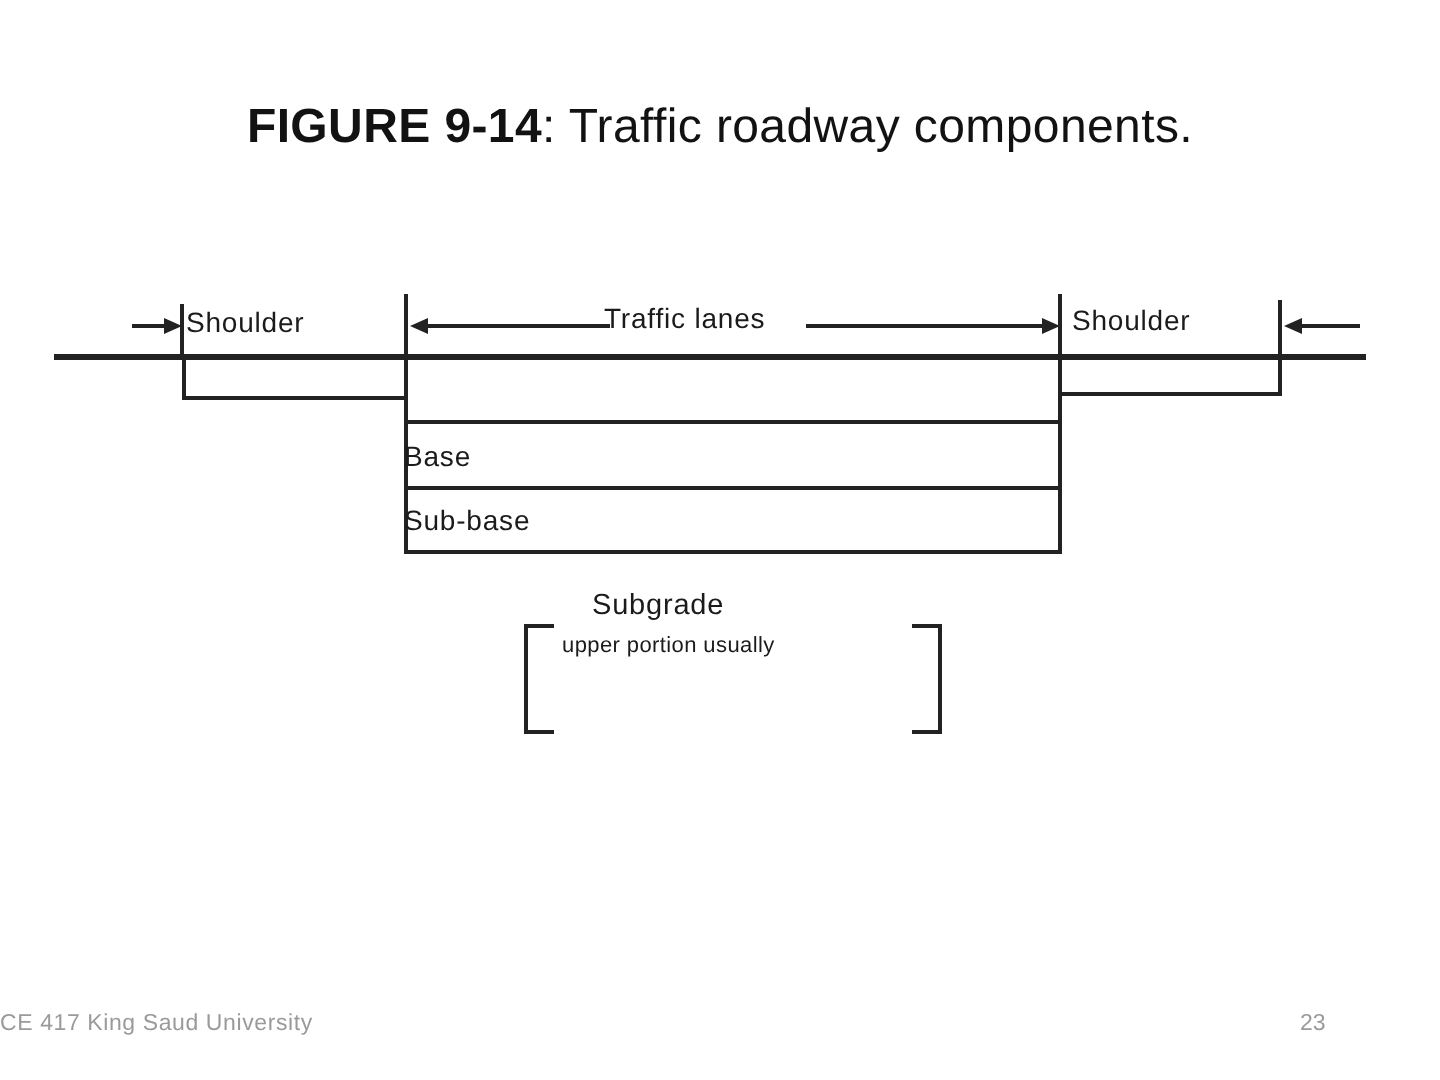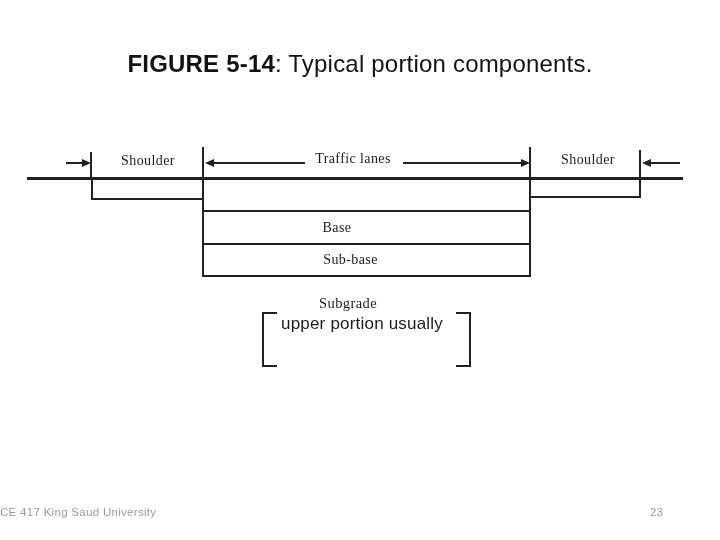--- a/index.html
+++ b/index.html
@@ -14,49 +14,49 @@
   .title .bold{font-weight:700;}
   
   .ln{position:absolute;background:#222222;}
   
   .arr{position:absolute;width:0;height:0;}
   .arr-r{border-left:9px solid #222;border-top:4px solid transparent;border-bottom:4px solid transparent;}
   .arr-l{border-right:9px solid #222;border-top:4px solid transparent;border-bottom:4px solid transparent;}
   
   .dlabel{
     position:absolute;color:#1b1b1b;font-size:14px;letter-spacing:0.4px;
-    text-align:center;white-space:nowrap;font-family:Liberation Serif, serif;
+    text-align:left;white-space:nowrap;
   }
   .layerbox{
     position:absolute;left:202px;top:178px;width:325px;height:95px;
     border:2px solid #222;background:#ffffff;
   }
   .bracket{position:absolute;width:13px;height:51px;}
   .bracket.left{border:2px solid #222;border-right:none;}
   .bracket.right{border:2px solid #222;border-left:none;}
   .subtext{
-    position:absolute;color:#1b1b1b;font-size:17px;letter-spacing:0.2px;
+    position:absolute;color:#1b1b1b;font-size:11px;letter-spacing:0.2px;
     line-height:19px;white-space:nowrap;
   }
   .footer{
     position:absolute;top:506px;left:0;width:720px;text-align:left;
     font-size:11.5px;color:#9a9a9a;letter-spacing:0.3px;
   }
   .pagenum{
     position:absolute;top:506px;left:650px;width:28px;text-align:left;
     font-size:11.5px;color:#9a9a9a;
   }
 </style>
 </head>
 <body>
 
 <div class="slide">
 
   <div class="title">
-    <span class="bold">FIGURE 5-14</span><span>: Typical portion components.</span>
+    <span class="bold">FIGURE 9-14</span><span>: Traffic roadway components.</span>
   </div>
 
   <div class="ln" style="left:66px;top:162px;width:18px;height:2px;"></div>
   <div class="arr arr-r" style="left:82px;top:159px;"></div>
   <div class="ln" style="left:90px;top:152px;width:2px;height:27px;"></div>
 
   <div class="dlabel" style="left:93px;top:153px;width:110px;">Shoulder</div>
 
   <div class="ln" style="left:202px;top:147px;width:2px;height:32px;"></div>
   <div class="arr arr-l" style="left:205px;top:159px;"></div>
@@ -78,21 +78,21 @@
   <div class="ln" style="left:91px;top:198px;width:113px;height:2px;"></div>
 
   <div class="ln" style="left:529px;top:196px;width:112px;height:2px;"></div>
   <div class="ln" style="left:639px;top:177px;width:2px;height:21px;"></div>
 
   <div class="layerbox"></div>
   <div class="ln" style="left:204px;top:210px;width:325px;height:2px;"></div>
   <div class="ln" style="left:204px;top:243px;width:325px;height:2px;"></div>
 
   <div class="dlabel" style="left:202px;top:220px;width:270px;">Base</div>
-  <div class="dlabel" style="left:188px;top:252px;width:325px;">Sub-base</div>
+  <div class="dlabel" style="left:202px;top:252px;width:325px;">Sub-base</div>
 
   <div class="dlabel" style="left:296px;top:295px;width:104px;font-size:14.5px;">Subgrade</div>
   <div class="bracket left" style="left:262px;top:312px;"></div>
   <div class="bracket right" style="left:456px;top:312px;"></div>
   <div class="subtext" style="left:281px;top:314px;">
     <div>upper portion usually</div>
   </div>
 
   <div class="footer">CE 417 King Saud University</div>
   <div class="pagenum">23</div>

